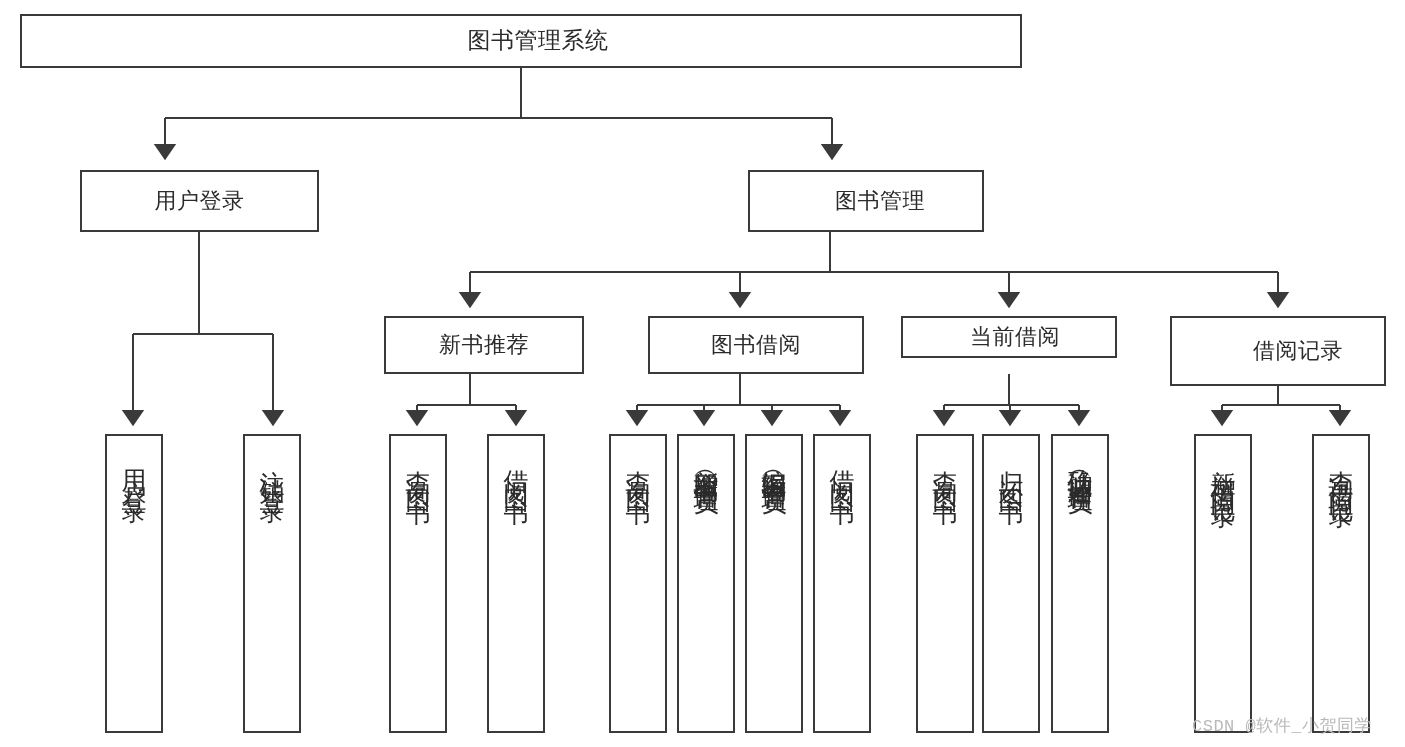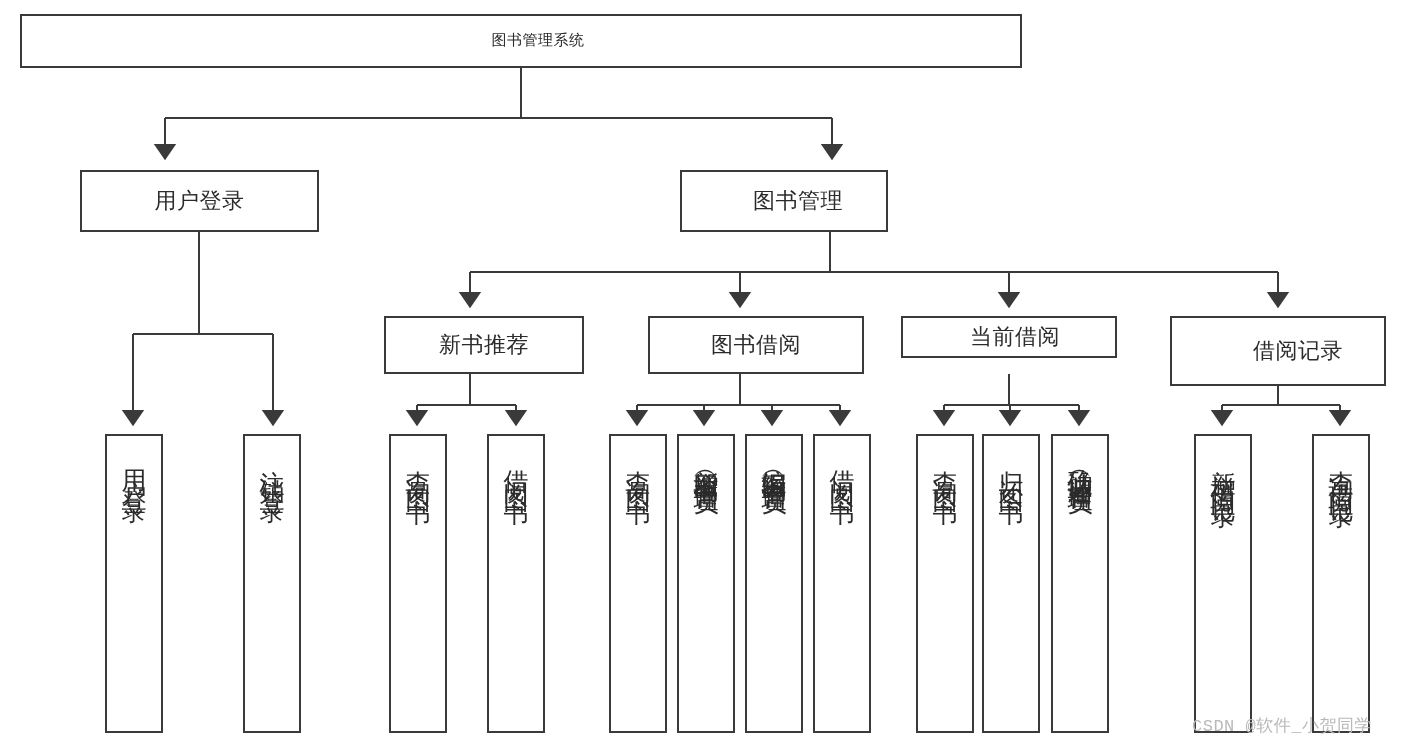--- a/index.html
+++ b/index.html
@@ -36,21 +36,21 @@
   .node .lbl{
     display:block;
     white-space:nowrap;
     line-height:1.18;
   }
   
   .h-node .lbl{
     font-size:22px;
     letter-spacing:.5px;
   }
-  .root .lbl{ font-size:15px;margin-left:34px; }
+  .root .lbl{ font-size:23px;margin-left:34px; }
   
   .v-node{
     align-items:flex-start;
     justify-content:center;
     padding-top:14px;
   }
   .v-node .lbl{
     writing-mode:vertical-rl;
     text-orientation:upright;
     font-size:25px;
@@ -129,21 +129,21 @@
     </g>
   </svg>
 
   <div class="node h-node root" style="left:20px;top:14px;width:1002px;height:54px;">
     <span class="lbl">图书管理系统</span>
   </div>
 
   <div class="node h-node" style="left:80px;top:170px;width:239px;height:62px;">
     <span class="lbl">用户登录</span>
   </div>
-  <div class="node h-node" style="left:680px;top:170px;width:208px;height:62px;padding-left:28px;">
+  <div class="node h-node" style="left:748px;top:170px;width:236px;height:62px;padding-left:28px;">
     <span class="lbl">图书管理</span>
   </div>
 
   <div class="node h-node" style="left:384px;top:316px;width:200px;height:58px;">
     <span class="lbl">新书推荐</span>
   </div>
   <div class="node h-node" style="left:632px;top:316px;width:216px;height:58px;margin-left:16px;">
     <span class="lbl">图书借阅</span>
   </div>
   <div class="node h-node" style="left:901px;top:316px;width:216px;height:42px;padding-left:12px;">

